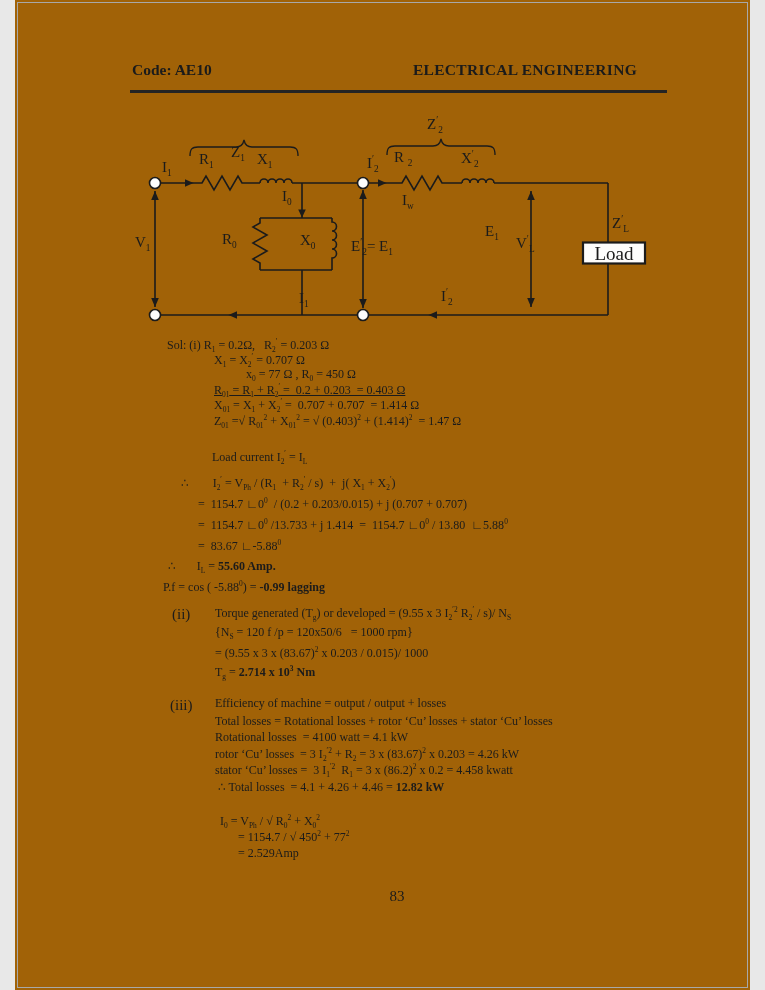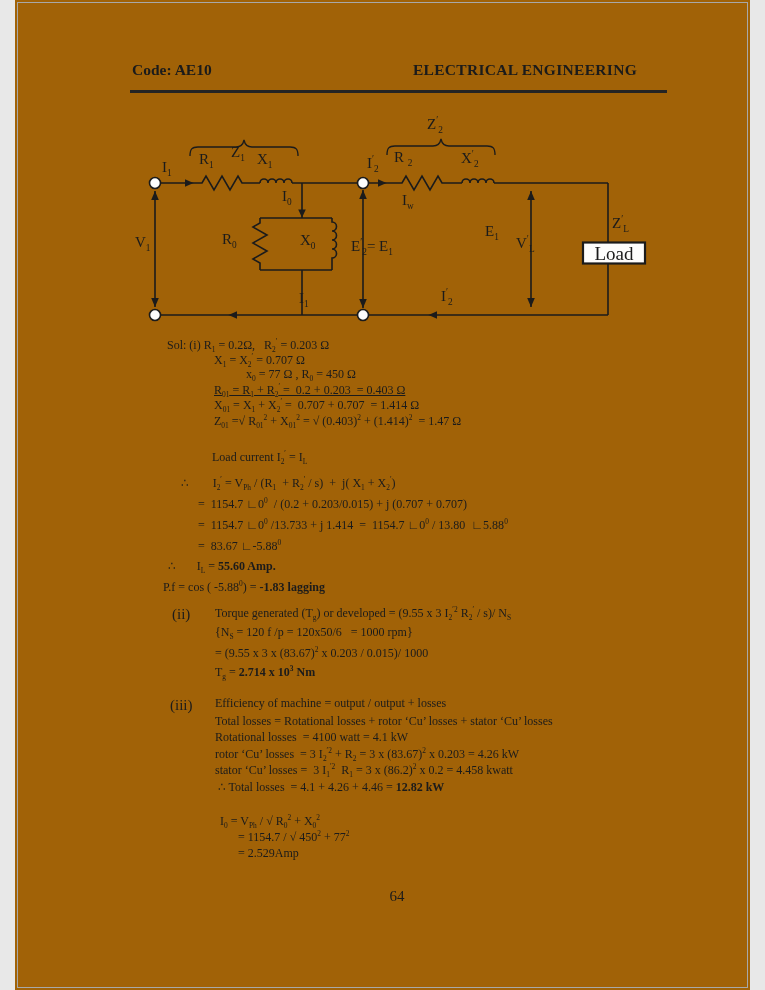--- a/index.html
+++ b/index.html
@@ -105,33 +105,33 @@
   <div class="tline" style="left:199px;top:383px;text-decoration:underline;">R<sub>01</sub> = R<sub>1</sub> + R<sub>2</sub><sup>′</sup> =  0.2 + 0.203  = 0.403 Ω</div>
   <div class="tline" style="left:199px;top:398px;">X<sub>01</sub> = X<sub>1</sub> + X<sub>2</sub><sup>′</sup> =  0.707 + 0.707  = 1.414 Ω</div>
   <div class="tline" style="left:199px;top:414px;">Z<sub>01</sub> =√ R<sub>01</sub><sup>2</sup> + X<sub>01</sub><sup>2</sup> = √ (0.403)<sup>2</sup> + (1.414)<sup>2</sup>  = 1.47 Ω</div>
 
   <div class="tline" style="left:197px;top:450px;">Load current I<sub>2</sub><sup>′</sup> = I<sub>L</sub></div>
   <div class="tline" style="left:166px;top:476px;">∴        I<sub>2</sub><sup>′</sup> = V<sub>Ph</sub> / (R<sub>1</sub>  + R<sub>2</sub><sup>′</sup> / s)  +  j( X<sub>1</sub> + X<sub>2</sub><sup>′</sup>)</div>
   <div class="tline" style="left:183px;top:497px;">=  1154.7 ∟0<sup>0</sup>  / (0.2 + 0.203/0.015) + j (0.707 + 0.707)</div>
   <div class="tline" style="left:183px;top:518px;">=  1154.7 ∟0<sup>0</sup> /13.733 + j 1.414  =  1154.7 ∟0<sup>0</sup> / 13.80  ∟5.88<sup>0</sup></div>
   <div class="tline" style="left:183px;top:539px;">=  83.67 ∟-5.88<sup>0</sup></div>
   <div class="tline" style="left:153px;top:560px;">∴       I<sub>L</sub> = <b>55.60 Amp.</b></div>
-  <div class="tline" style="left:148px;top:580px;">P.f = cos ( -5.88<sup>0</sup>) = <b>-1.83 lagging</b></div>
+  <div class="tline" style="left:148px;top:580px;">P.f = cos ( -5.88<sup>0</sup>) = <b>-0.99 lagging</b></div>
 
   <div class="marker" style="left:157px;top:606px;">(ii)</div>
   <div class="tline" style="left:200px;top:606px;">Torque generated (T<sub>g</sub>) or developed = (9.55 x 3 I<sub>2</sub><sup>′2</sup> R<sub>2</sub><sup>′</sup> / s)/ N<sub>S</sub></div>
   <div class="tline" style="left:200px;top:626px;">{N<sub>S</sub> = 120 f /p = 120x50/6   = 1000 rpm}</div>
   <div class="tline" style="left:200px;top:646px;">= (9.55 x 3 x (83.67)<sup>2</sup> x 0.203 / 0.015)/ 1000</div>
   <div class="tline" style="left:200px;top:665px;">T<sub>g</sub> = <b>2.714 x 10<sup>3</sup> Nm</b></div>
 
   <div class="marker" style="left:155px;top:697px;">(iii)</div>
   <div class="tline" style="left:200px;top:697px;">Efficiency of machine = output / output + losses</div>
   <div class="tline" style="left:200px;top:715px;">Total losses = Rotational losses + rotor ‘Cu’ losses + stator ‘Cu’ losses</div>
   <div class="tline" style="left:200px;top:731px;">Rotational losses  = 4100 watt = 4.1 kW</div>
   <div class="tline" style="left:200px;top:747px;">rotor ‘Cu’ losses  = 3 I<sub>2</sub><sup>′2</sup> + R<sub>2</sub> = 3 x (83.67)<sup>2</sup> x 0.203 = 4.26 kW</div>
   <div class="tline" style="left:200px;top:763px;">stator ‘Cu’ losses =  3 I<sub>1</sub><sup>′2</sup>  R<sub>1</sub> = 3 x (86.2)<sup>2</sup> x 0.2 = 4.458 kwatt</div>
   <div class="tline" style="left:203px;top:781px;">∴ Total losses  = 4.1 + 4.26 + 4.46 = <b>12.82 kW</b></div>
   <div class="tline" style="left:205px;top:814px;">I<sub>0</sub> = V<sub>Ph</sub> / √ R<sub>0</sub><sup>2</sup> + X<sub>0</sub><sup>2</sup></div>
   <div class="tline" style="left:223px;top:830px;">= 1154.7 / √ 450<sup>2</sup> + 77<sup>2</sup></div>
   <div class="tline" style="left:223px;top:847px;">= 2.529Amp</div>
 
-  <div class="footer-num">64</div>
+  <div class="footer-num">83</div>
 </div>
 
 </body></html>

